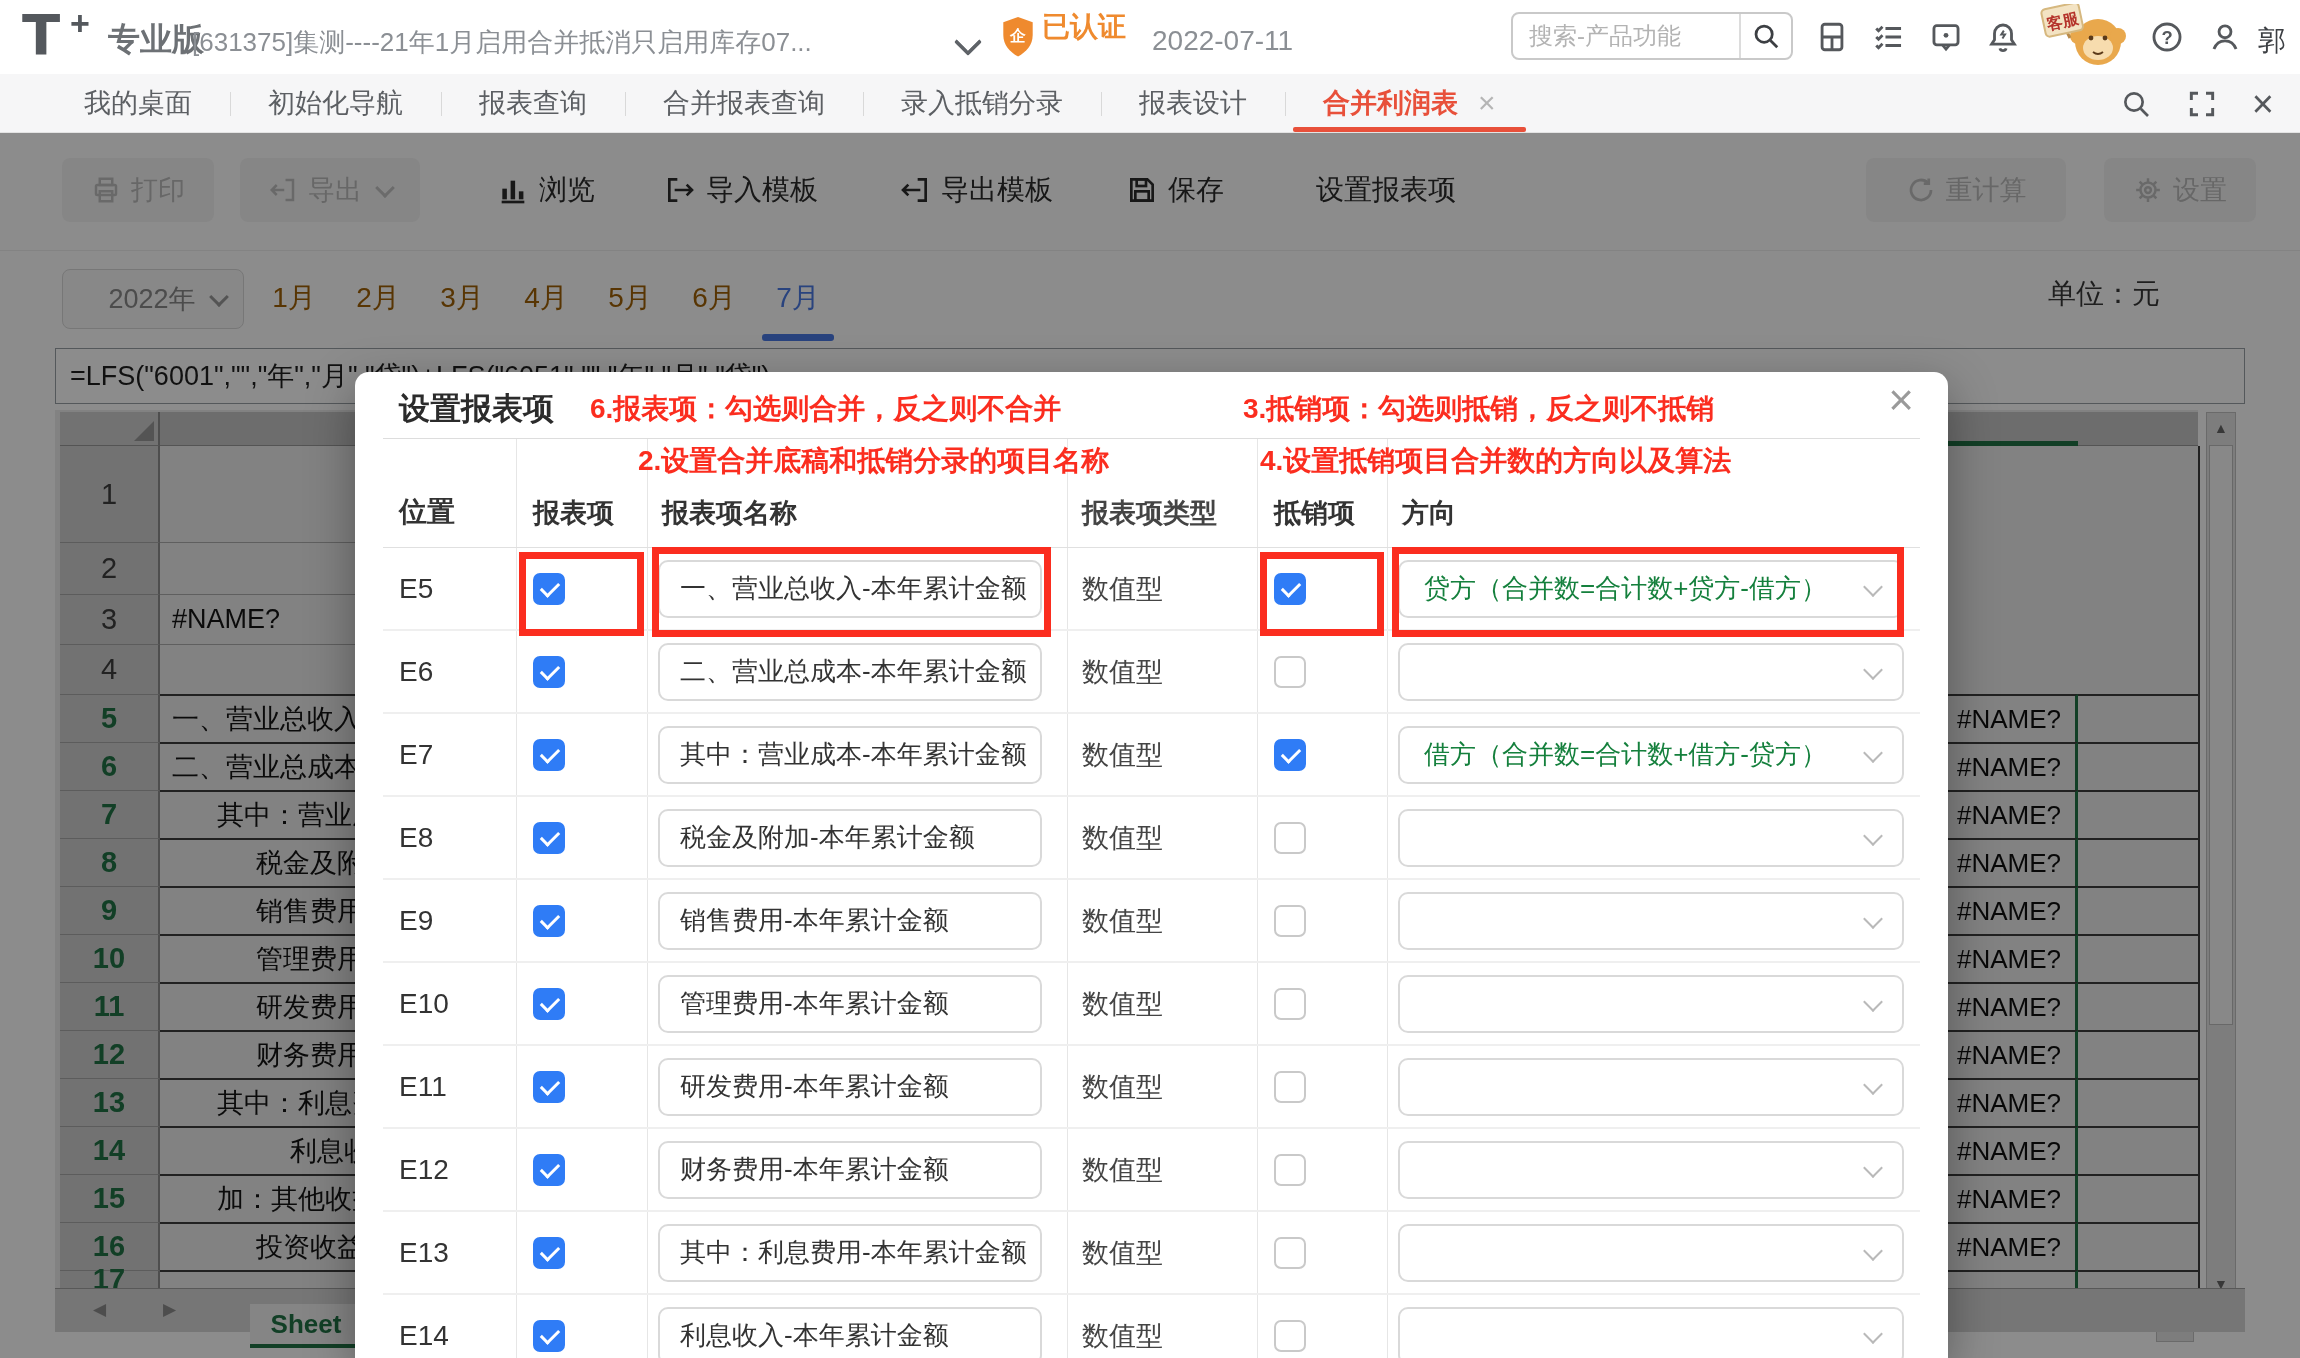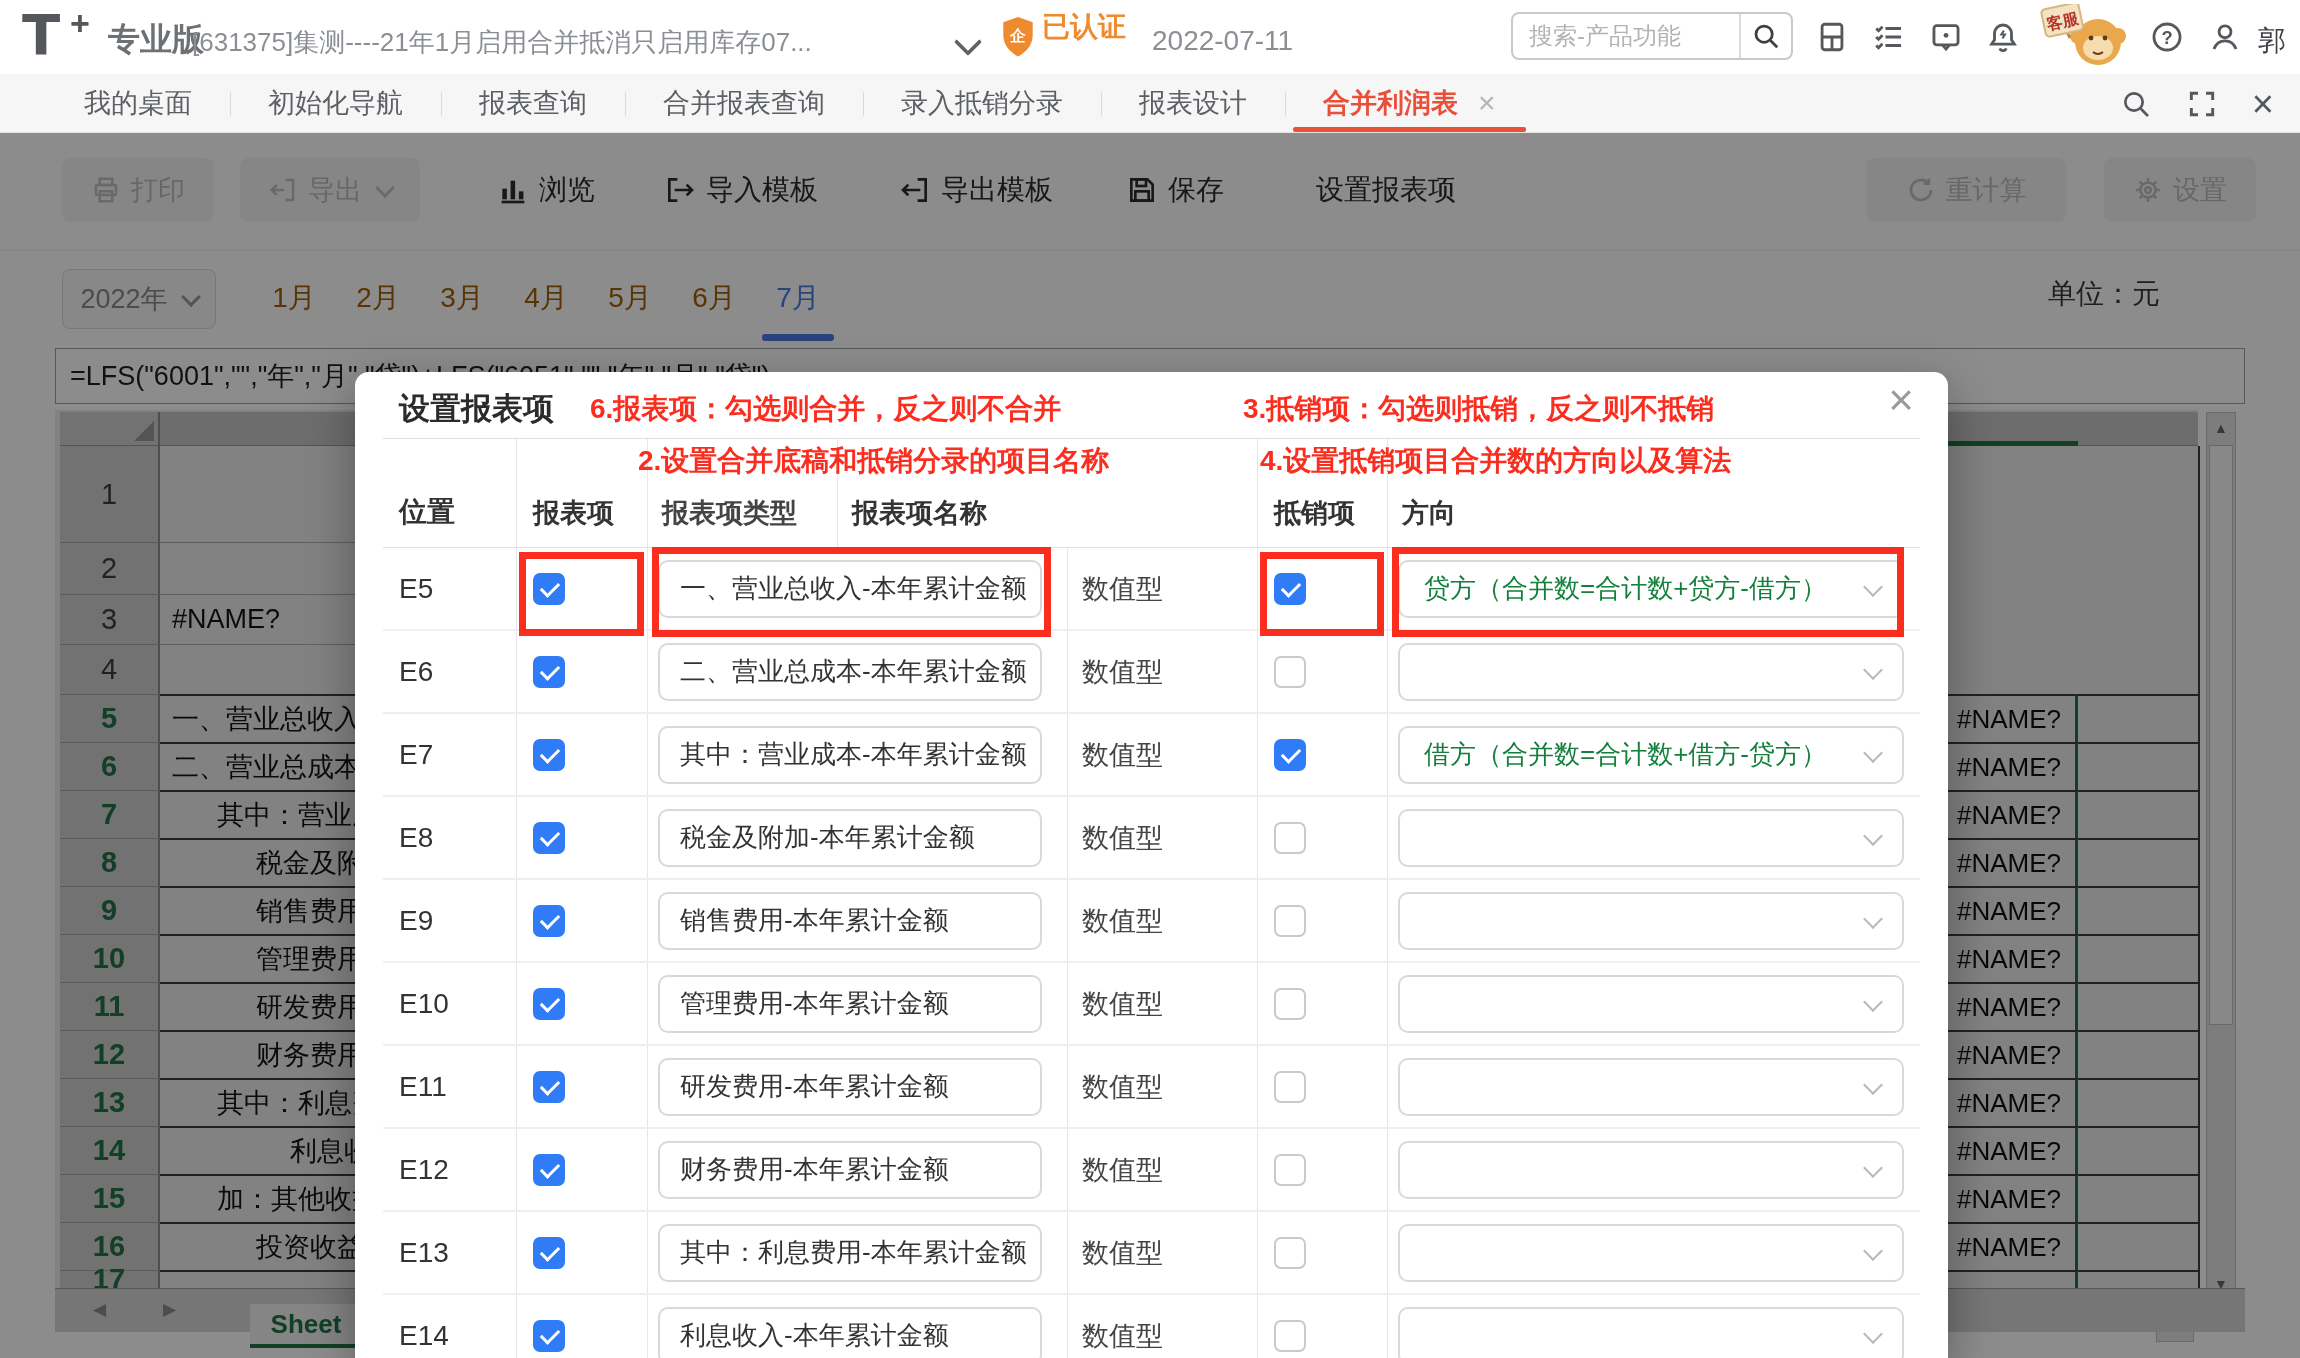--- a/index.html
+++ b/index.html
@@ -31,21 +31,21 @@
   .tab .tab-close{margin-left:20px;color:#b5b5b5;font-weight:400;font-size:30px;}
   .tabbar-right{position:absolute;right:26px;top:0;height:59px;display:flex;align-items:center;gap:34px;color:#55585c;}
   .win-x{font-size:38px;color:#55585c;line-height:1;}
   
   .toolbar{position:absolute;left:0;top:133px;width:2300px;height:117px;background:#fff;}
   .tbtn-box{position:absolute;top:25px;height:64px;border-radius:8px;background:#f5f5f5;display:flex;align-items:center;justify-content:center;gap:10px;font-size:27px;color:#bcbcbc;}
   .tbtn-flat{position:absolute;top:25px;height:64px;display:flex;align-items:center;gap:10px;font-size:28px;color:#2c2c2c;}
   .tbtn-flat svg,.tbtn-box svg{flex:none;}
   .chev-sm{width:11px;height:11px;border-right:3px solid #c3c3c3;border-bottom:3px solid #c3c3c3;transform:rotate(45deg);margin:-4px 0 0 6px;}
   .period{position:absolute;left:0;top:250px;width:2300px;height:98px;background:#fff;border-top:1px solid #efefef;}
-  .year-box{position:absolute;left:62px;top:18px;width:152px;height:58px;border:1px solid #d9d9d9;background:#f7f7f7;border-radius:8px;display:flex;align-items:center;justify-content:center;gap:10px;font-size:27px;color:#8a8a8a;}
+  .year-box{position:absolute;left:62px;top:18px;width:152px;height:58px;border:1px solid #d9d9d9;background:#f7f7f7;border-radius:8px;display:flex;align-items:center;justify-content:center;gap:10px;font-size:27px;color:#8a8a8a;padding-left:28px;}
   .months{position:absolute;left:252px;top:18px;display:flex;height:58px;}
   .month{position:relative;width:84px;display:flex;align-items:center;justify-content:center;font-size:28px;color:#a16207;}
   .month.active{color:var(--month_blue,#4b7be5);}
   .month.active::after{content:"";position:absolute;left:6px;right:6px;bottom:-14px;height:7px;border-radius:3px;background:var(--month_blue,#4b7be5);}
   .unit{position:absolute;right:140px;top:24px;font-size:28px;color:#3a3a3a;}
   .formula{position:absolute;left:55px;top:348px;width:2190px;height:56px;background:#fff;border:1px solid #9aa0a6;box-sizing:border-box;font-size:27px;color:#1f1f1f;line-height:54px;padding-left:14px;white-space:nowrap;overflow:hidden;}
   
   .sheet-bg{position:absolute;left:55px;top:410px;width:2143px;height:922px;background:#ededed;}
   .selall{position:absolute;left:60px;top:412px;width:100px;height:34px;background:#d0d0d0;border-right:2px solid #8f8f8f;border-bottom:1px solid #999;box-sizing:border-box;}
   .selall::after{content:"";position:absolute;right:4px;bottom:4px;border-style:solid;border-width:0 0 20px 20px;border-color:transparent transparent #9a9a9a transparent;}
@@ -446,22 +446,22 @@
     <div class="m-close">×</div>
     <div class="ann" style="left:235px;top:18px;">6.报表项：勾选则合并，反之则不合并</div>
     <div class="ann" style="left:888px;top:18px;">3.抵销项：勾选则抵销，反之则不抵销</div>
     <div class="ann" style="left:283px;top:70px;">2.设置合并底稿和抵销分录的项目名称</div>
     <div class="ann" style="left:905px;top:70px;">4.设置抵销项目合并数的方向以及算法</div>
 
     <div class="mtable">
       <div class="thead">
         <div class="th c1">位置</div>
         <div class="th c2">报表项</div>
+        <div class="th c3" style="padding-left:14px;">报表项名称</div>
         <div class="th c4">报表项类型</div>
-        <div class="th c3" style="padding-left:14px;">报表项名称</div>
         <div class="th c5">抵销项</div>
         <div class="th c6" style="padding-left:14px;">方向</div>
       </div>
 
       <div class="trow">
         <div class="td c1">E5</div>
         <div class="td c2 hl-cb hl">
             <span class="cb on"></span>
           </div>
         <div class="td c3 hl-wide hl">

